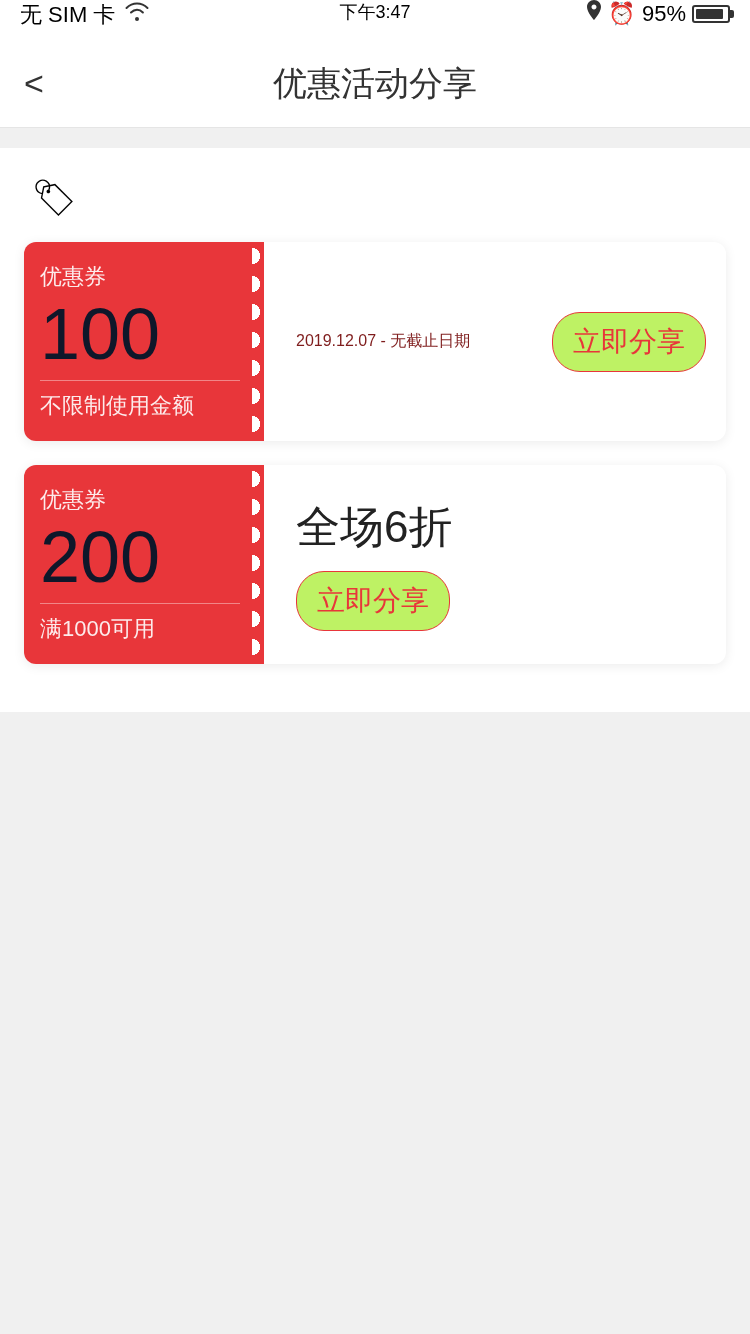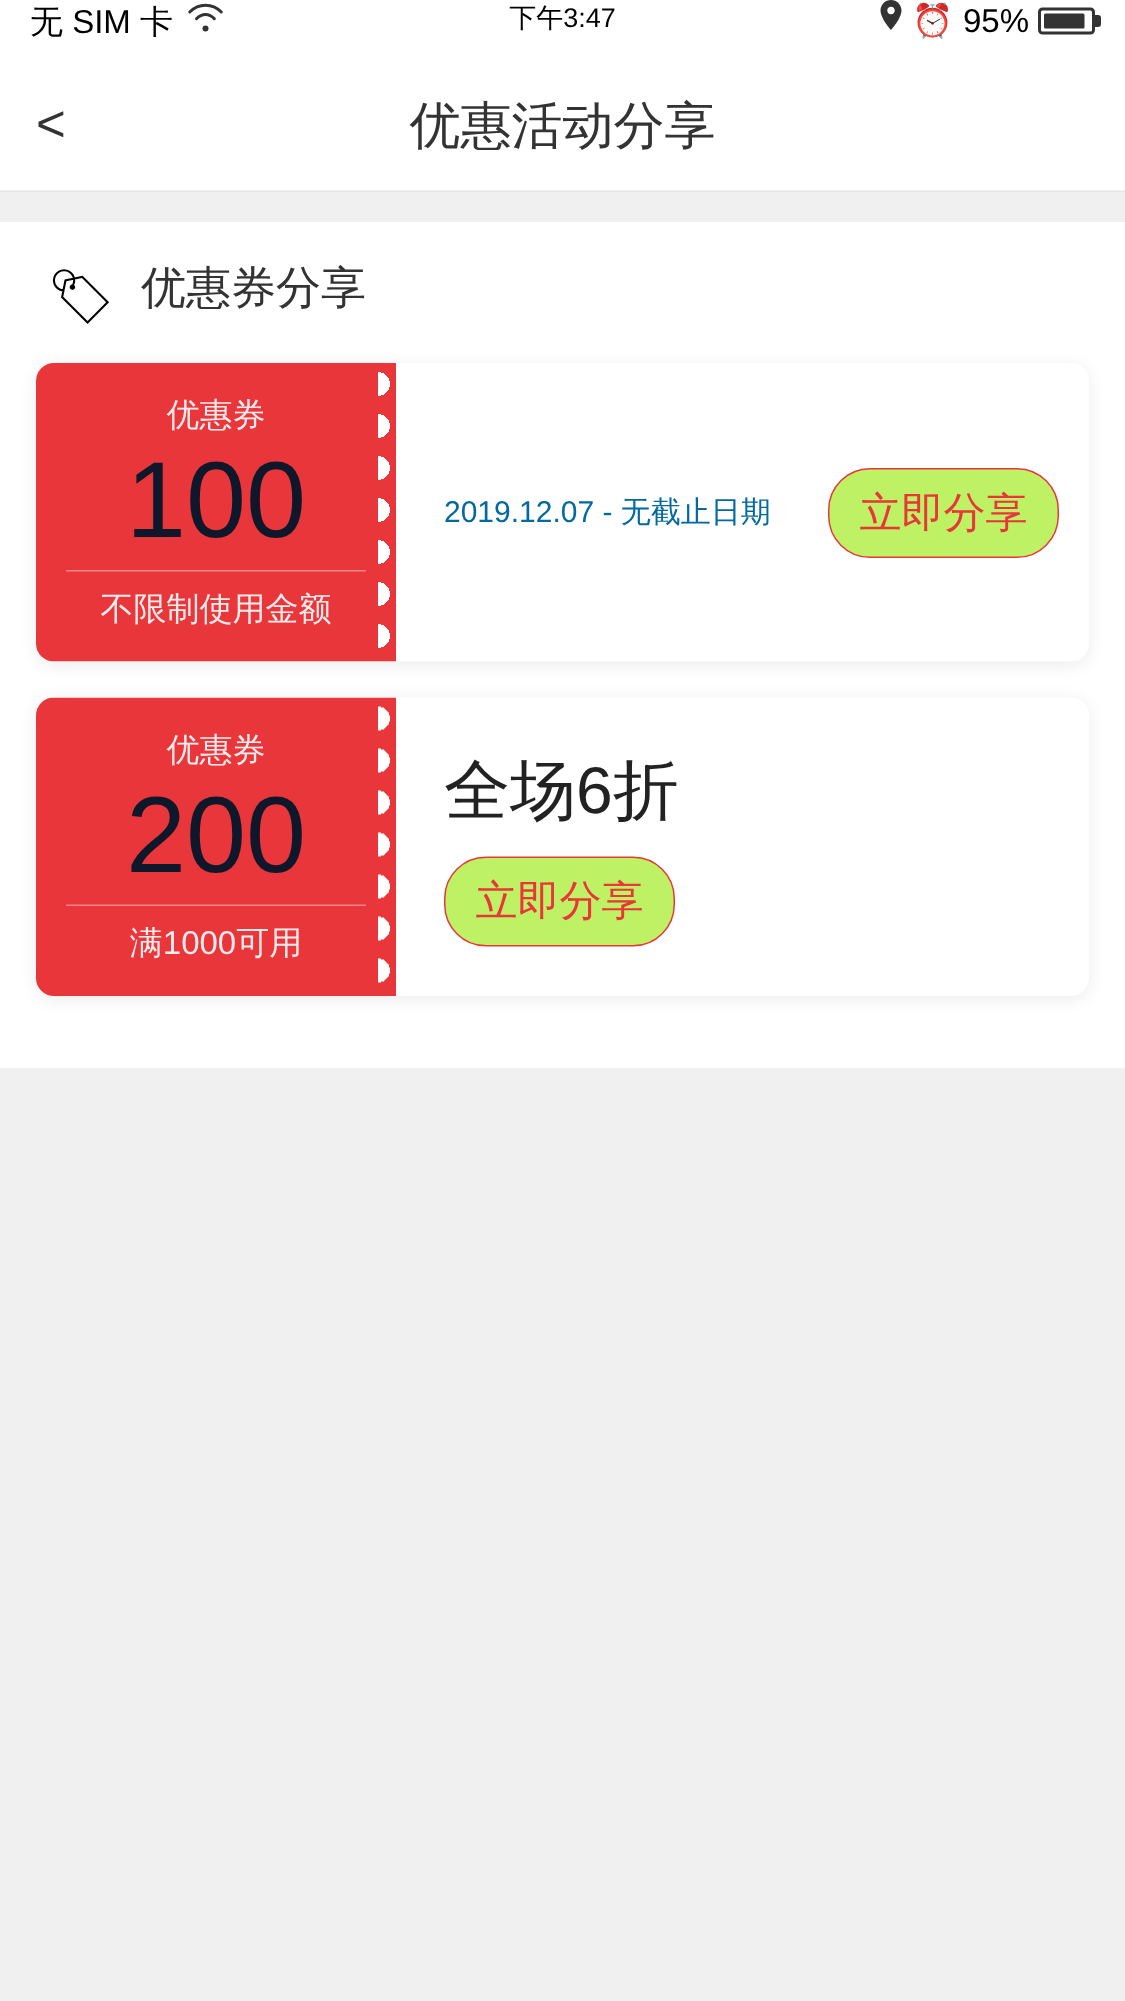--- a/index.html
+++ b/index.html
@@ -150,21 +150,20 @@
       position: relative;
     }
 
     
     .coupon-left {
       width: 240px;
       flex-shrink: 0;
       background: #e8363a;
       display: flex;
       flex-direction: column;
-      align-items: center;
       justify-content: center;
       padding: 20px 16px;
       position: relative;
     }
     
     .coupon-left::after {
       content: '';
       position: absolute;
       right: -12px;
       top: 0;
@@ -226,22 +225,22 @@
       color: #222;
       margin-bottom: 14px;
     }
     .coupon-meta {
       display: flex;
       align-items: center;
       justify-content: space-between;
       gap: 12px;
     }
     .coupon-date {
-      font-size: 20px;
-      color: #0369a1;
+      font-size: 16px;
+      color: #7f1d1d;
       flex: 1;
     }
     .share-btn {
       border: 1.5px solid #e8363a;
       border-radius: 28px;
       padding: 10px 20px;
       font-size: 28px;
       color: #e8363a;
       background: #bef264;
       cursor: pointer;
@@ -290,21 +289,20 @@
 <div class="nav-bar">
   <span class="nav-back">&lt;</span>
   <span class="nav-title">优惠活动分享</span>
 </div>
 
 <div class="section-gap"></div>
 
 <div class="section-header">
   <div class="section-icon">🏷</div>
   <div class="section-text-wrap">
-    <div class="section-title">优惠券分享</div>
   </div>
 </div>
 
 <div class="coupon-list">
 
   <div class="coupon-card">
     <div class="coupon-left">
       <div class="coupon-label">优惠券</div>
       <div class="coupon-amount">100</div>
       <div class="coupon-condition-divider"></div>

